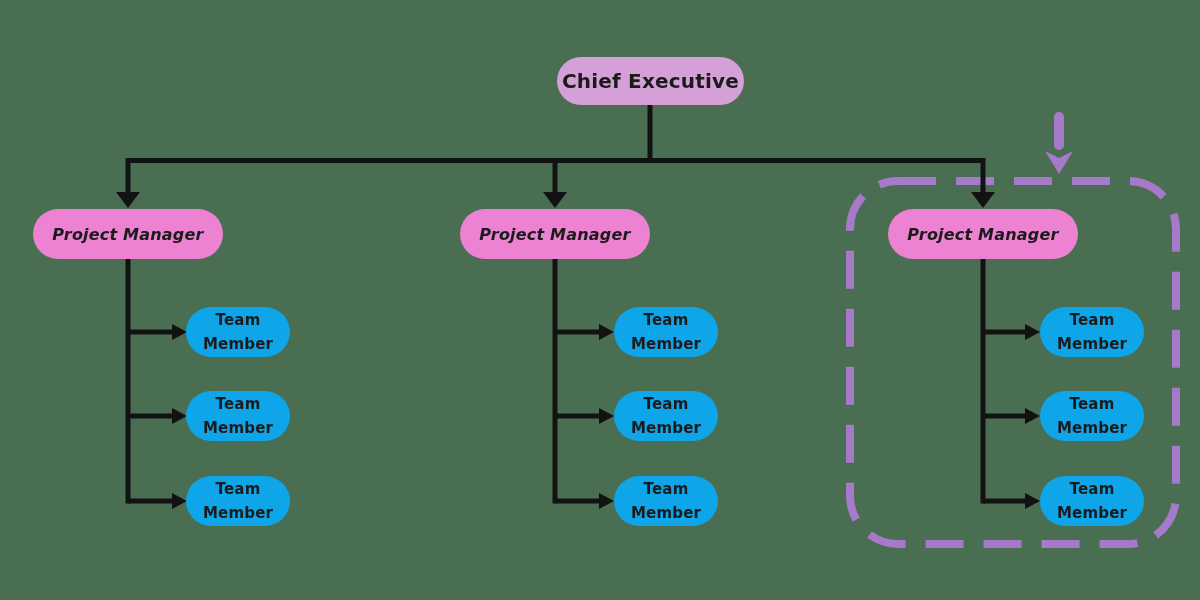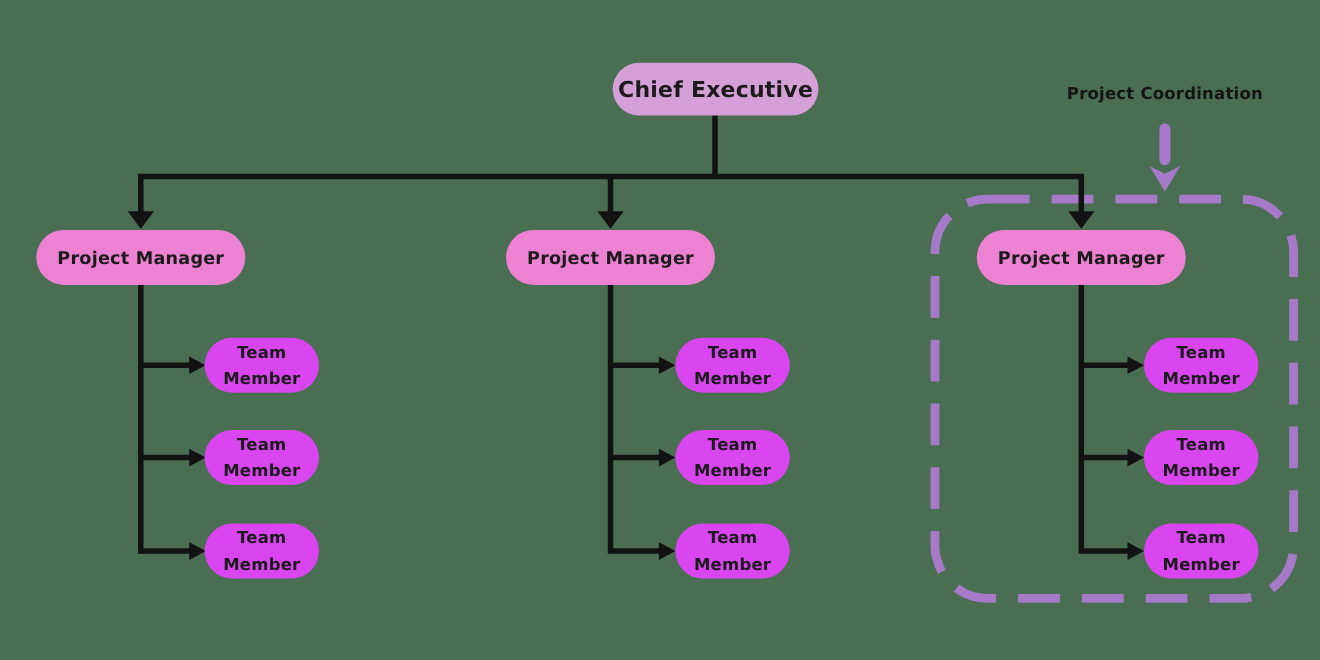--- a/index.html
+++ b/index.html
@@ -41,27 +41,28 @@
     background: #d5a0d8;
     border-radius: 24px;
     font-size: 20px;
   }
   .pm {
     top: 209px;
     width: 190px; height: 50px;
     background: #ee82d2;
     border-radius: 25px;
     font-size: 16px;
+    font-style: italic;
   }
   .pm1 { left: 33px; }
   .pm2 { left: 460px; }
   .pm3 { left: 888px; }
   .tm {
     width: 104px; height: 50px;
-    background: #d946ef;
+    background: #0ea5e9;
     border-radius: 25px;
     font-size: 15px;
     line-height: 1.6;
     padding: 2px 14px;
   }
   .tm-c1 { left: 186px; }
   .tm-c2 { left: 614px; }
   .tm-c3 { left: 1040px; }
   .tm-r1 { top: 307px; }
   .tm-r2 { top: 391px; }
@@ -131,21 +132,20 @@
       <polygon points="599,324 599,340 614,332"></polygon>
       <polygon points="599,408 599,424 614,416"></polygon>
       <polygon points="599,493 599,509 614,501"></polygon>
 
       <polygon points="1025,324 1025,340 1040,332"></polygon>
       <polygon points="1025,408 1025,424 1040,416"></polygon>
       <polygon points="1025,493 1025,509 1040,501"></polygon>
     </g>
   </svg>
 
-  <div class="annotation">Project Coordination</div>
 
   <div class="node ce">Chief Executive</div>
 
   <div class="node pm pm1">Project Manager</div>
   <div class="node pm pm2">Project Manager</div>
   <div class="node pm pm3">Project Manager</div>
 
   <div class="node tm tm-c1 tm-r1">Team Member</div>
   <div class="node tm tm-c1 tm-r2">Team Member</div>
   <div class="node tm tm-c1 tm-r3">Team Member</div>

